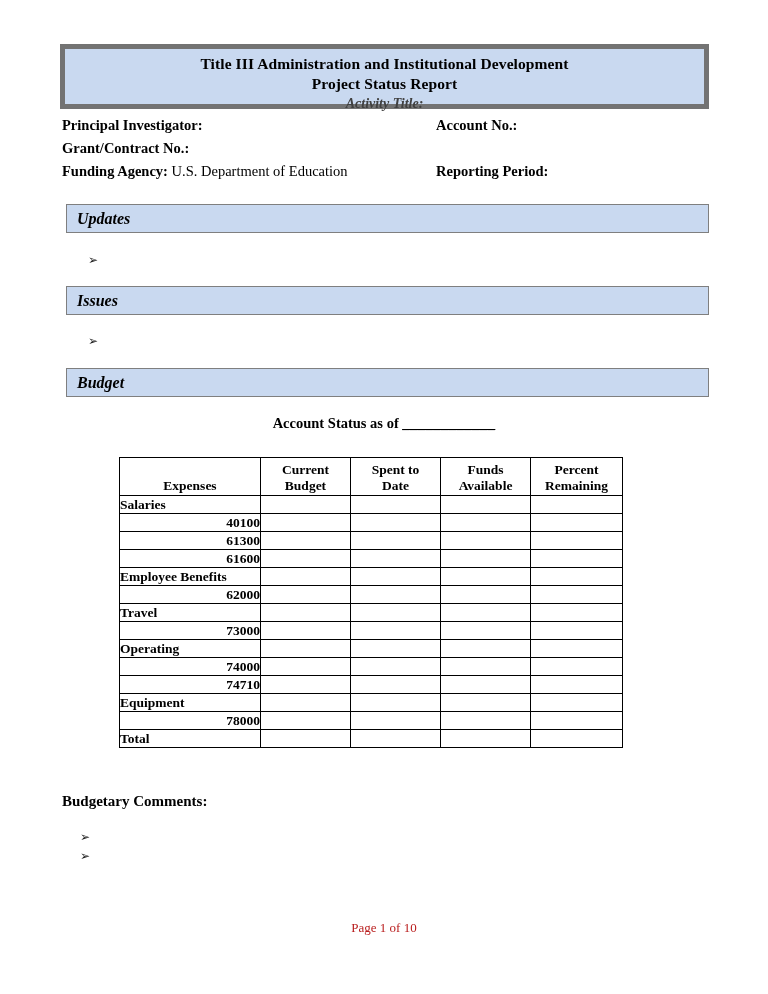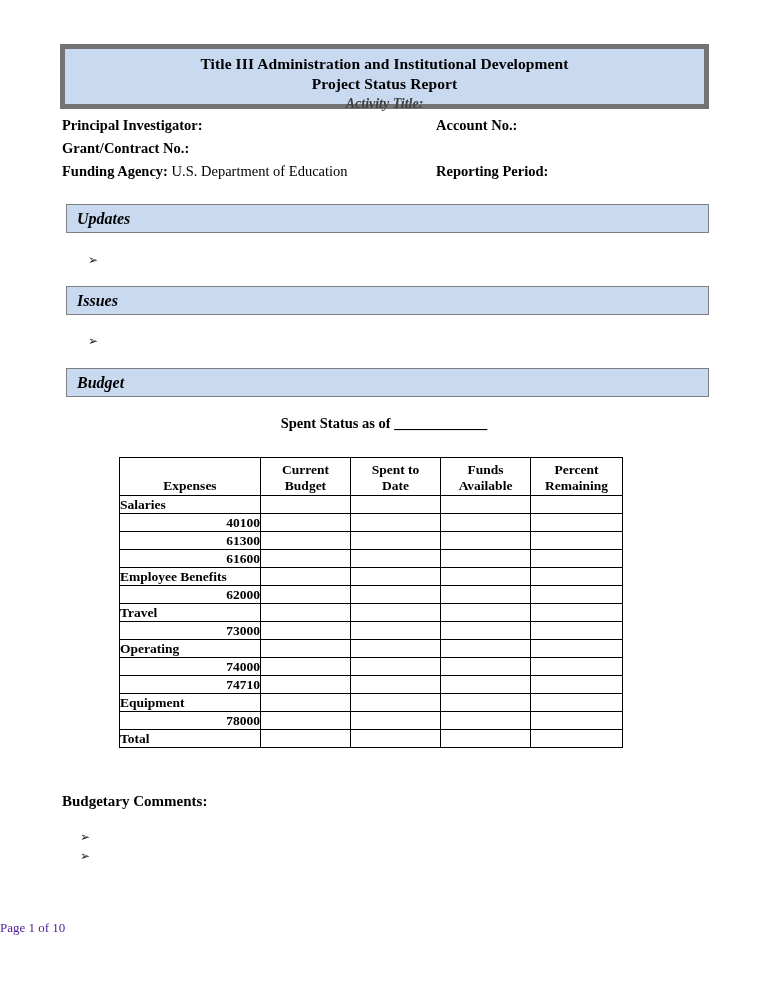--- a/index.html
+++ b/index.html
@@ -199,23 +199,23 @@
     font-size: 15px;
     font-weight: bold;
   }
 
   
   .page-footer {
     position: absolute;
     left: 0;
     top: 920px;
     width: 768px;
-    text-align: left;
+    text-align: center;
     font-size: 13px;
-    color: #4c1d95;
+    color: #b91c1c;
   }
 </style>
 </head>
 <body>
 
 <div class="page">
 
   <div class="title-banner">
     <div class="title-line-1">Title III Administration and Institutional Development</div>
     <div class="title-line-2">Project Status Report</div>
@@ -263,21 +263,21 @@
 
   <div class="section-banner" id="banner-issues">Issues</div>
 
   <div class="bullet-row" id="issues-bullet-1">
     <span class="bullet-mark">➢</span><span class="bullet-text"></span>
   </div>
 
   <div class="section-banner" id="banner-budget">Budget</div>
 
   <div class="budget-status">
-    <span>Spent Status as of </span><span class="blank">____________</span>
+    <span>Account Status as of </span><span class="blank">____________</span>
   </div>
 
   <table class="budget-table">
     <colgroup>
       <col class="c-exp">
       <col class="c-num">
       <col class="c-num">
       <col class="c-num">
       <col class="c-last">
     </colgroup>

